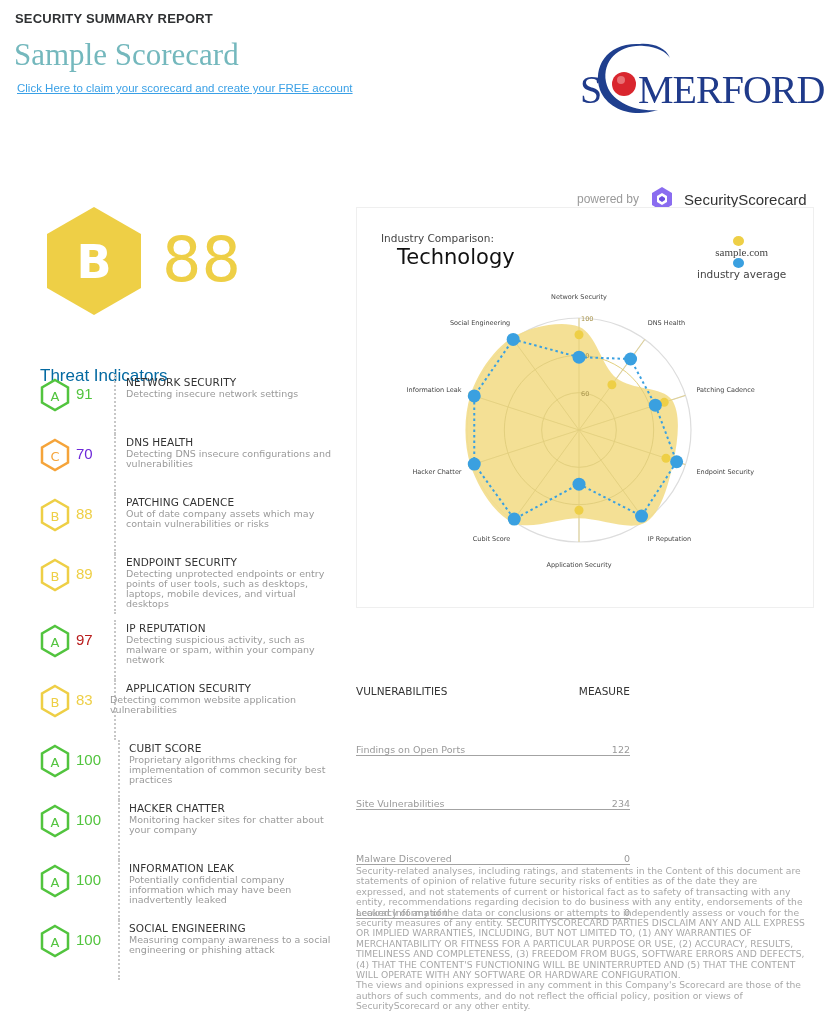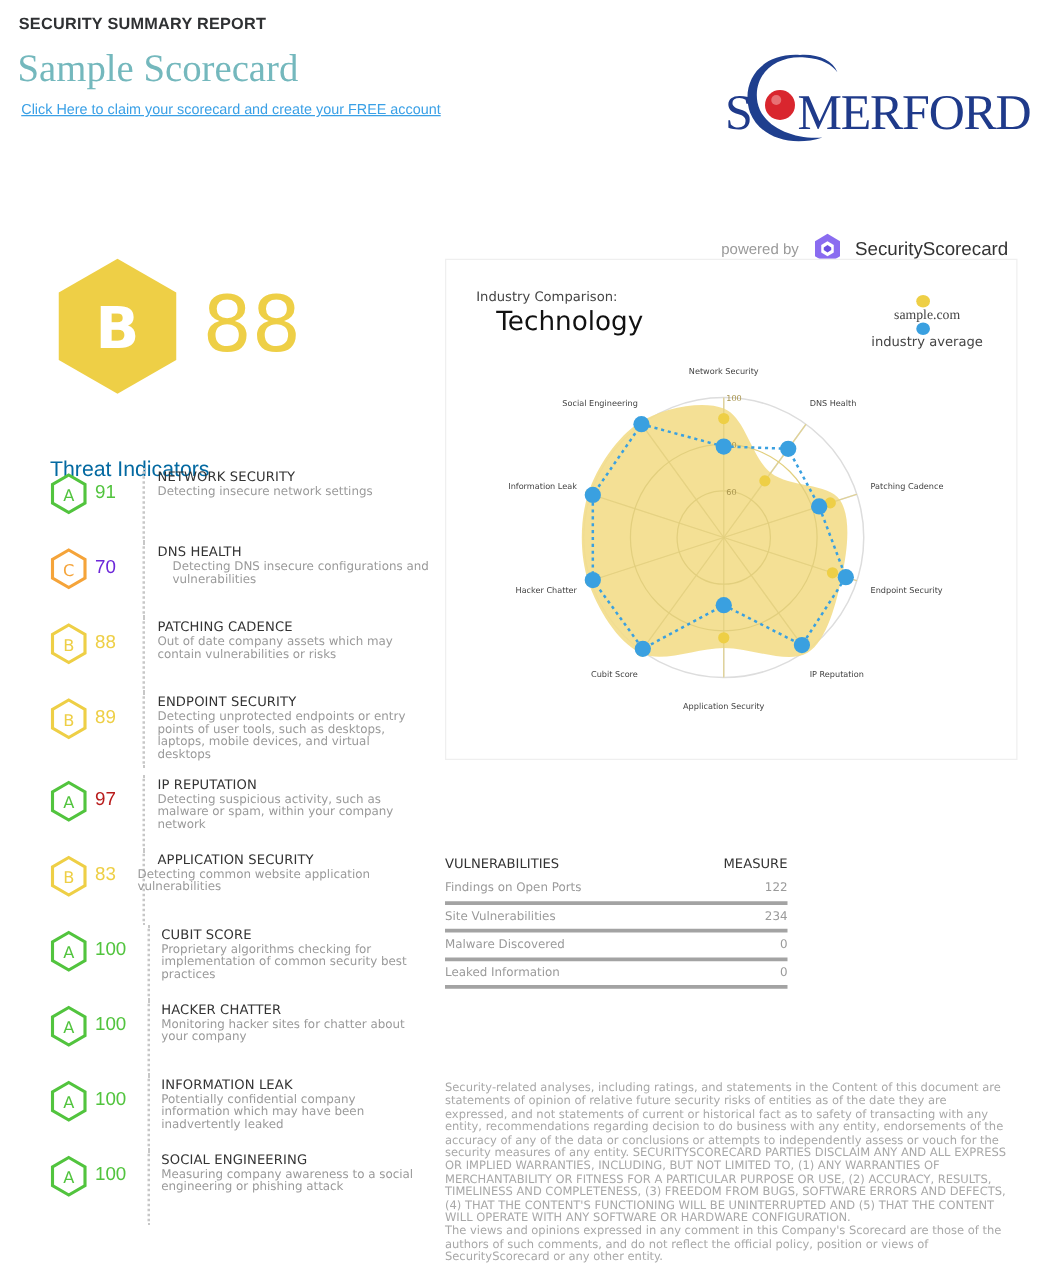--- a/index.html
+++ b/index.html
@@ -35,21 +35,21 @@
   .chart-card .industry { position: absolute; left: 40px; top: 37px; font-family: "DejaVu Sans", sans-serif; font-size: 21px; color: #111; }
   .legend { position: absolute; left: 340px; top: 28px; }
   .legend .row { display: flex; align-items: center; height: 22px; flex-direction: column; }
   .legend .dot { width: 11px; height: 11px; border-radius: 50%; margin-right: 6px; }
   .legend .lbl1 { font-family: "Liberation Serif", serif; font-size: 11px; color: #444; }
   .legend .lbl2 { font-family: "DejaVu Sans", sans-serif; font-size: 10.5px; color: #444; }
   .radar { position: absolute; left: 0; top: 0; }
 
   .vuln-table { position: absolute; left: 356px; top: 685px; width: 274px; font-family: "DejaVu Sans", sans-serif; }
   .vuln-table .head { display: flex; justify-content: space-between; font-size: 10.5px; color: #333; height: 16px; }
-  .vuln-table .row { display: flex; justify-content: space-between; font-size: 9.5px; color: #9a9a9a; height: 22.5px; align-items: center; border-bottom: 3px solid #a3a3a3; }
+  .vuln-table .row { display: flex; justify-content: space-between; font-size: 9.5px; color: #9a9a9a; height: 22.5px; align-items: flex-end; border-bottom: 1px solid #a3a3a3; margin-top: 32px; }
 
   .disclaimer { position: absolute; left: 356px; top: 866px; width: 452px; font-family: "DejaVu Sans", sans-serif; font-size: 9.2px; line-height: 10.4px; color: #a8a8a8; }
 </style>
 </head>
 <body>
 
 <div class="report-kicker">SECURITY SUMMARY REPORT</div>
 <div class="report-title">Sample Scorecard</div>
 <a class="claim-link">Click Here to claim your scorecard and create your FREE account</a>
 
@@ -95,21 +95,21 @@
       <span class="desc" style="left:88px">Detecting insecure network settings</span>
     </div>
     <div class="indicator" style="top: 438px;">
       <svg class="hex" viewBox="0 0 34 34">
         <polygon points="17,2 30,9.5 30,24.5 17,32 4,24.5 4,9.5" fill="none" stroke="#f5a43a" stroke-width="2.5"></polygon>
         <text x="17" y="22.5" text-anchor="middle" font-family="DejaVu Sans, sans-serif" font-size="13" fill="#f5a43a">C</text>
       </svg>
       <span class="score" style="color:#6d28d9;">70</span>
       <span class="divider" style="left:76px"></span>
       <span class="name" style="left:88px">DNS HEALTH</span>
-      <span class="desc" style="left:100px">Detecting DNS insecure configurations and vulnerabilities</span>
+      <span class="desc" style="left:88px">Detecting DNS insecure configurations and vulnerabilities</span>
     </div>
     <div class="indicator" style="top: 498px;">
       <svg class="hex" viewBox="0 0 34 34">
         <polygon points="17,2 30,9.5 30,24.5 17,32 4,24.5 4,9.5" fill="none" stroke="#eecf46" stroke-width="2.5"></polygon>
         <text x="17" y="22.5" text-anchor="middle" font-family="DejaVu Sans, sans-serif" font-size="13" fill="#eecf46">B</text>
       </svg>
       <span class="score" style="color:#eecf46;">88</span>
       <span class="divider" style="left:76px"></span>
       <span class="name" style="left:88px">PATCHING CADENCE</span>
       <span class="desc" style="left:88px">Out of date company assets which may contain vulnerabilities or risks</span>

